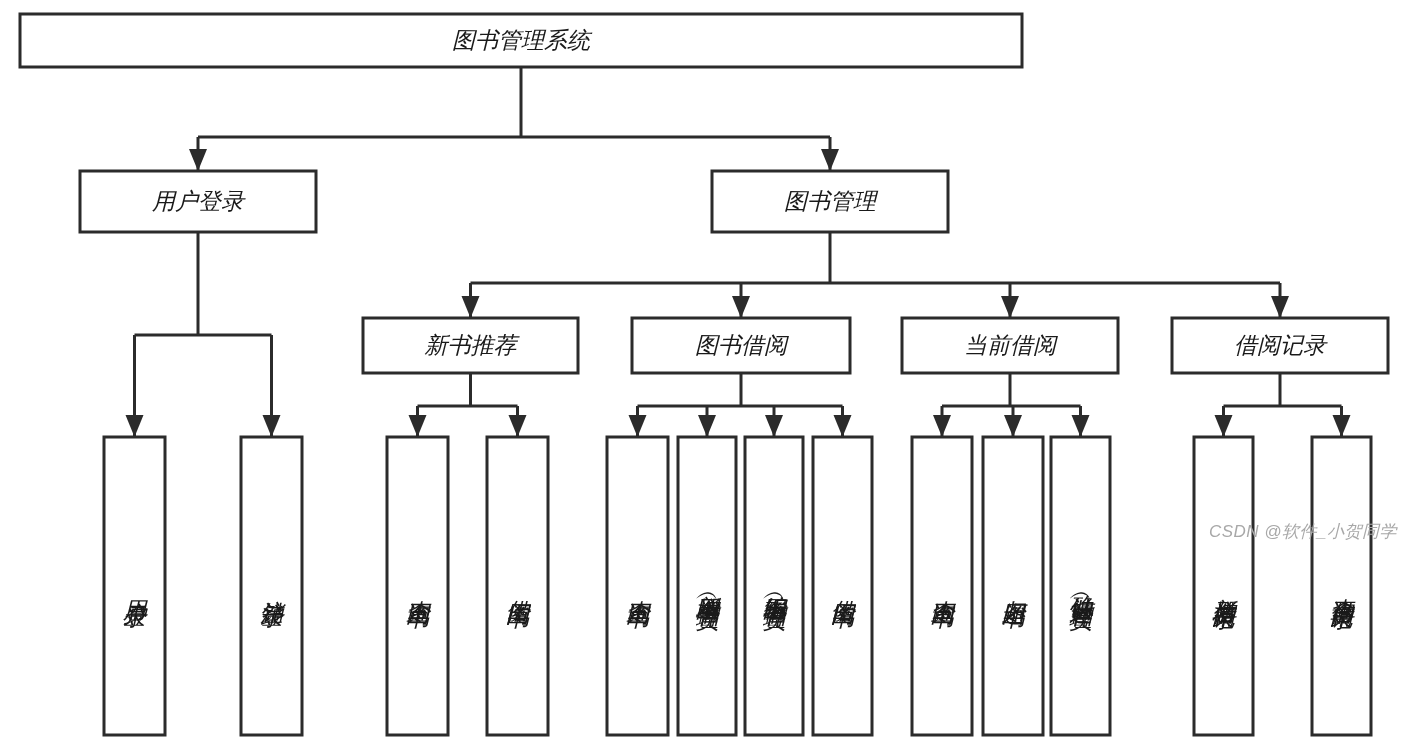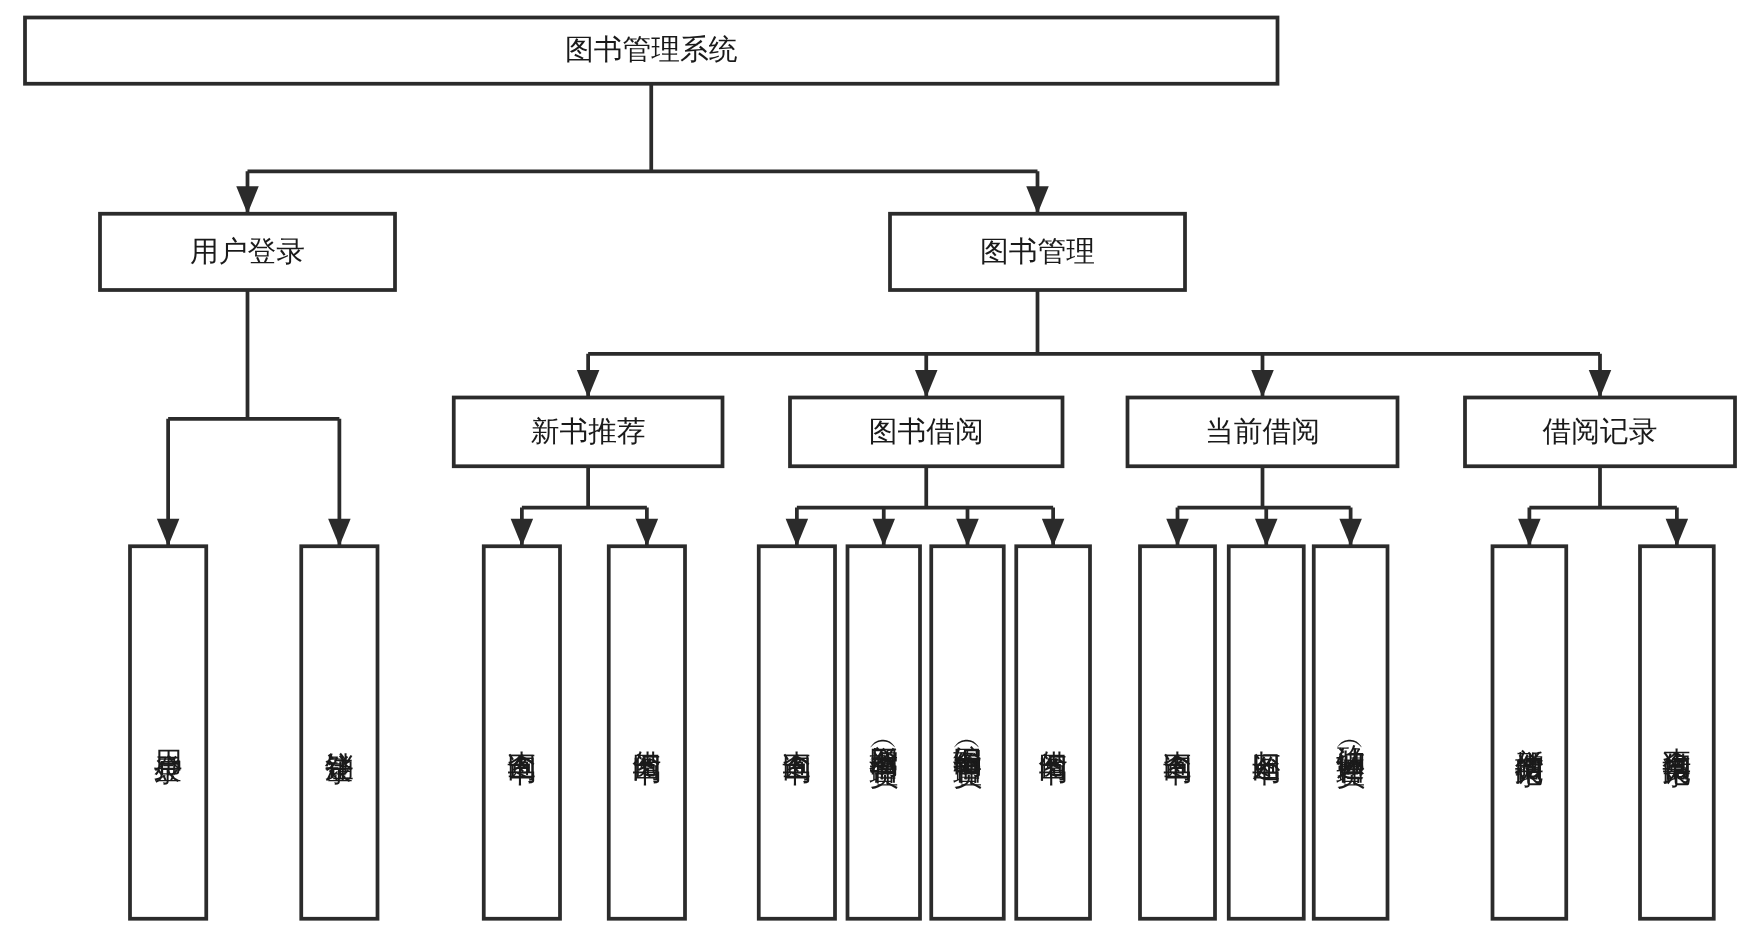--- a/index.html
+++ b/index.html
@@ -11,20 +11,21 @@
     width: 1405px;
     height: 747px;
     font-family: "Liberation Sans", "DejaVu Sans", sans-serif;
     overflow: hidden;
     position: relative;
   }
   #diagram-root {
     position: relative;
     width: 1405px;
     height: 547px;
+    font-style: italic;
   }
   svg#tree-svg {
     position: absolute;
     top: 0;
     left: 0;
     width: 1405px;
     height: 747px;
     display: block;
   }
   .node-box {
@@ -202,13 +203,14 @@
       <div class="vlabel-wrap" style="left: 1051px; top: 437px; width: 59px; height: 298px;">
         <span class="vlabel-text">确认归还（管理员）</span>
       </div>
       <div class="vlabel-wrap" style="left: 1194px; top: 437px; width: 59px; height: 298px;">
         <span class="vlabel-text">新增借阅记录</span>
       </div>
       <div class="vlabel-wrap" style="left: 1312px; top: 437px; width: 59px; height: 298px;">
         <span class="vlabel-text">查询借阅记录</span>
       </div>
     </div>
+  <div id="watermark">CSDN @软件_小贺同学</div>
 </div>
 
 </body></html>

